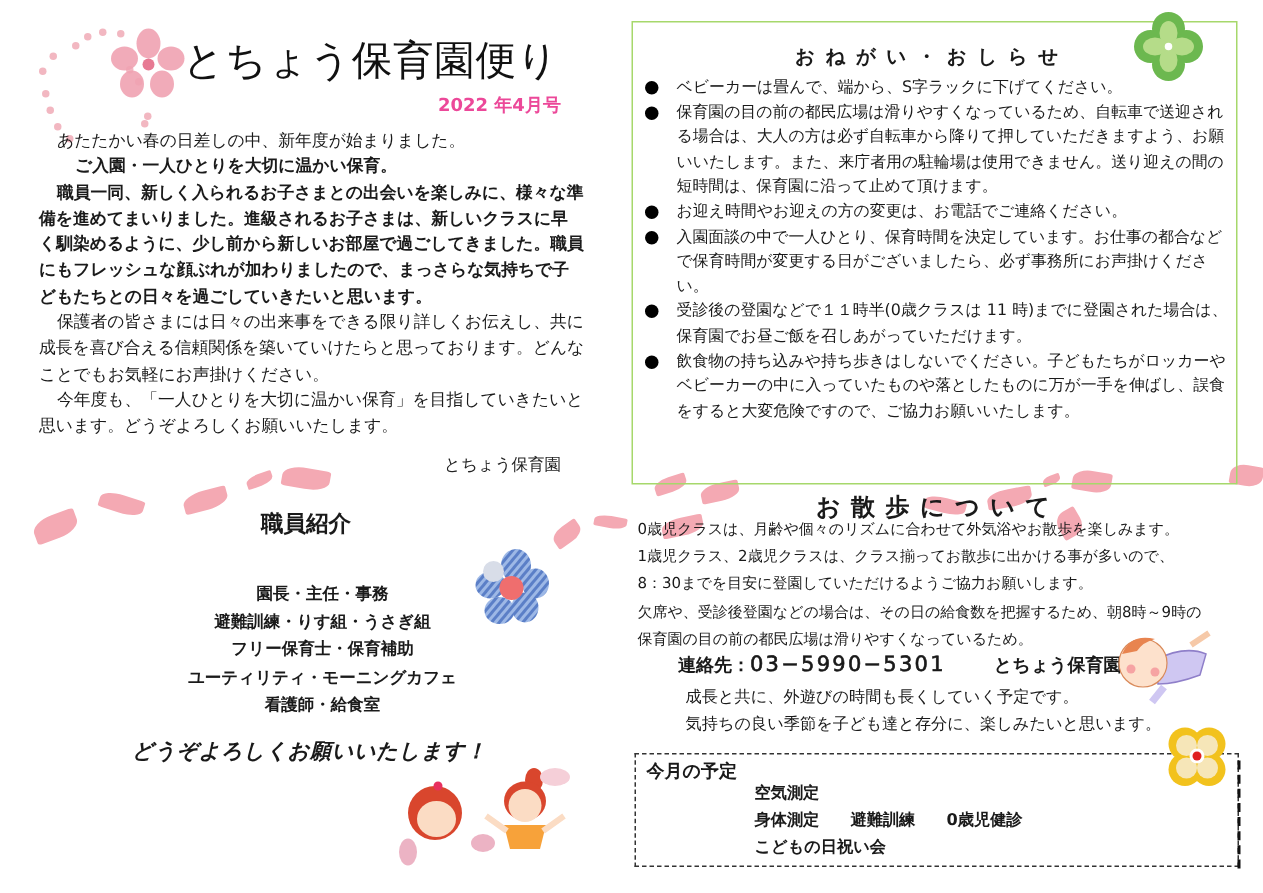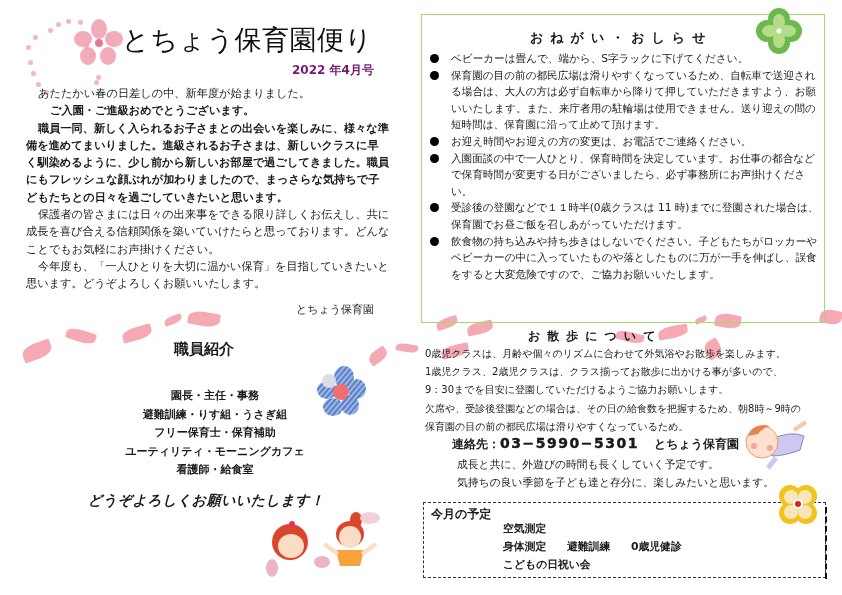--- a/index.html
+++ b/index.html
@@ -2,21 +2,21 @@
 <html><head>
 <meta charset="utf-8">
 <style>
   * { box-sizing: border-box; margin: 0; padding: 0; }
   html, body { width: 842px; height: 595px; background: #ffffff; overflow: hidden; }
   body { position: relative; font-family: "DejaVu Sans", "Liberation Sans", sans-serif; color: #1a1a1a; }
   .abs { position: absolute; }
 
   
   .title { left: 122px; top: 22px; font-size: 27px; font-weight: normal; letter-spacing: 0.5px; color: #111; white-space: nowrap; }
-  .issue { left: 292px; top: 62px; font-size: 12px; font-weight: bold; color: #701a75; white-space: nowrap; }
+  .issue { left: 292px; top: 62px; font-size: 12px; font-weight: bold; color: #ec4899; white-space: nowrap; }
 
   
   .greeting { left: 38px; top: 85px; width: 352px; font-size: 11.2px; line-height: 17.3px; }
   .greeting p { white-space: normal; }
   .greeting .bold { font-weight: bold; }
   .greeting .ind { text-indent: 12px; }
   .signature { left: 296px; top: 302px; font-size: 11px; color: #222; white-space: nowrap; }
 
   
   .staff-title { left: 174px; top: 340px; font-size: 15px; font-weight: bold; white-space: nowrap; }
@@ -24,24 +24,24 @@
   .staff-closing { left: 88px; top: 492px; font-size: 14px; font-weight: bold; font-style: italic; white-space: nowrap; letter-spacing: 0.5px; }
 
   
   .notice-box { left: 421px; top: 14px; width: 404px; height: 309px; border: 1.5px solid #a6d86b; }
   .notice-title { left: 530px; top: 29px; font-size: 13px; font-weight: bold; letter-spacing: 7px; white-space: nowrap; }
   .notice-list { left: 428px; top: 50px; width: 392px; font-size: 10.6px; line-height: 16.6px; list-style: none; }
   .notice-list li { position: relative; padding-left: 23px; }
   .notice-list li .bullet { position: absolute; left: 2px; top: 4px; width: 9px; height: 9px; border-radius: 50%; background: #000; }
 
   
-  .walk-title { left: 528px; top: 328px; font-size: 12px; font-weight: bold; letter-spacing: 7px; white-space: nowrap; }
+  .walk-title { left: 544px; top: 328px; font-size: 16px; font-weight: bold; letter-spacing: 7px; white-space: nowrap; }
   .walk-text { left: 425px; top: 345px; width: 410px; font-size: 10px; line-height: 18.2px; }
   .walk-contact { left: 452px; top: 435px; font-size: 12px; font-weight: bold; white-space: nowrap; }
-  .walk-contact .phone { font-size: 14px; letter-spacing: 1.5px; margin: 0 15px 0 0; font-weight: bold; -webkit-text-stroke: 0.4px #111; }
+  .walk-contact .phone { font-size: 14px; letter-spacing: 1.5px; margin: 0 32px 0 0; font-weight: normal; -webkit-text-stroke: 0.4px #111; }
   .walk-after { left: 425px; top: 456px; width: 410px; font-size: 10.8px; line-height: 18.2px; margin-left: 32px; }
 
   
   .sched-box { left: 423px; top: 502px; width: 403px; height: 76px; border: 1.2px dashed #333; }
   .sched-box::after { content: ""; position: absolute; right: -2px; top: 4px; bottom: -2px; width: 2px; border-right: 2px dashed #111; }
   .sched-title { left: 431px; top: 506px; font-size: 12px; font-weight: bold; white-space: nowrap; }
   .sched-line { left: 503px; font-size: 10.8px; font-weight: bold; white-space: nowrap; }
   .sched-line span { display: inline-block; }
 
   
@@ -76,21 +76,21 @@
     <ellipse cx="11" cy="21" rx="9" ry="8"></ellipse>
   </g>
   <circle cx="27" cy="25" r="4" fill="#e77a93"></circle>
 </svg>
 
 <div class="abs title">とちょう保育園便り</div>
 <div class="abs issue">2022 年4月号</div>
 
 <div class="abs greeting">
   <p>あたたかい春の日差しの中、新年度が始まりました。</p>
-  <p class="bold ind">ご入園・ご進級おめでとうございます。</p>
+  <p class="bold ind">ご入園・一人ひとりを大切に温かい保育。</p>
   <p class="bold ind" style="margin-left:-12px">職員一同、新しく入られるお子さまとの出会いを楽しみに、様々な準備を進めてまいりました。進級されるお子さまは、新しいクラスに早く馴染めるように、少し前から新しいお部屋で過ごしてきました。職員にもフレッシュな顔ぶれが加わりましたので、まっさらな気持ちで子どもたちとの日々を過ごしていきたいと思います。</p>
   <p class="ind" style="margin-left:-12px">保護者の皆さまには日々の出来事をできる限り詳しくお伝えし、共に成長を喜び合える信頼関係を築いていけたらと思っております。どんなことでもお気軽にお声掛けください。</p>
   <p class="ind" style="margin-left:-12px">今年度も、「一人ひとりを大切に温かい保育」を目指していきたいと思います。どうぞよろしくお願いいたします。</p>
 </div>
 <div class="abs signature">とちょう保育園</div>
 
 <div>
   <div class="petal" style="left:22px;top:343px;width:30px;height:16px;transform:rotate(-20deg)"></div>
   <div class="petal" style="left:66px;top:330px;width:30px;height:12px;transform:rotate(18deg)"></div>
   <div class="petal" style="left:122px;top:327px;width:30px;height:13px;transform:rotate(-15deg)"></div>
@@ -175,21 +175,21 @@
   <li><span class="bullet"></span><span>お迎え時間やお迎えの方の変更は、お電話でご連絡ください。</span></li>
   <li><span class="bullet"></span><span>入園面談の中で一人ひとり、保育時間を決定しています。お仕事の都合などで保育時間が変更する日がございましたら、必ず事務所にお声掛けください。</span></li>
   <li><span class="bullet"></span><span>受診後の登園などで１１時半(0歳クラスは 11 時)までに登園された場合は、保育園でお昼ご飯を召しあがっていただけます。</span></li>
   <li><span class="bullet"></span><span>飲食物の持ち込みや持ち歩きはしないでください。子どもたちがロッカーやベビーカーの中に入っていたものや落としたものに万が一手を伸ばし、誤食をすると大変危険ですので、ご協力お願いいたします。</span></li>
 </ul>
 
 <div class="abs walk-title">お散歩について</div>
 <div class="abs walk-text">
   <div>0歳児クラスは、月齢や個々のリズムに合わせて外気浴やお散歩を楽しみます。</div>
   <div>1歳児クラス、2歳児クラスは、クラス揃ってお散歩に出かける事が多いので、</div>
-  <div>9：30までを目安に登園していただけるようご協力お願いします。</div>
+  <div>8：30までを目安に登園していただけるようご協力お願いします。</div>
   <div>欠席や、受診後登園などの場合は、その日の給食数を把握するため、朝8時～9時の</div>
   <div>保育園の目の前の都民広場は滑りやすくなっているため。</div>
 </div>
 <div class="abs walk-contact">
   <span>連絡先：</span><span class="phone">03−5990−5301</span><span>とちょう保育園</span>
 </div>
 <div class="abs walk-after">
   <div>成長と共に、外遊びの時間も長くしていく予定です。</div>
   <div>気持ちの良い季節を子ども達と存分に、楽しみたいと思います。</div>
 </div>

